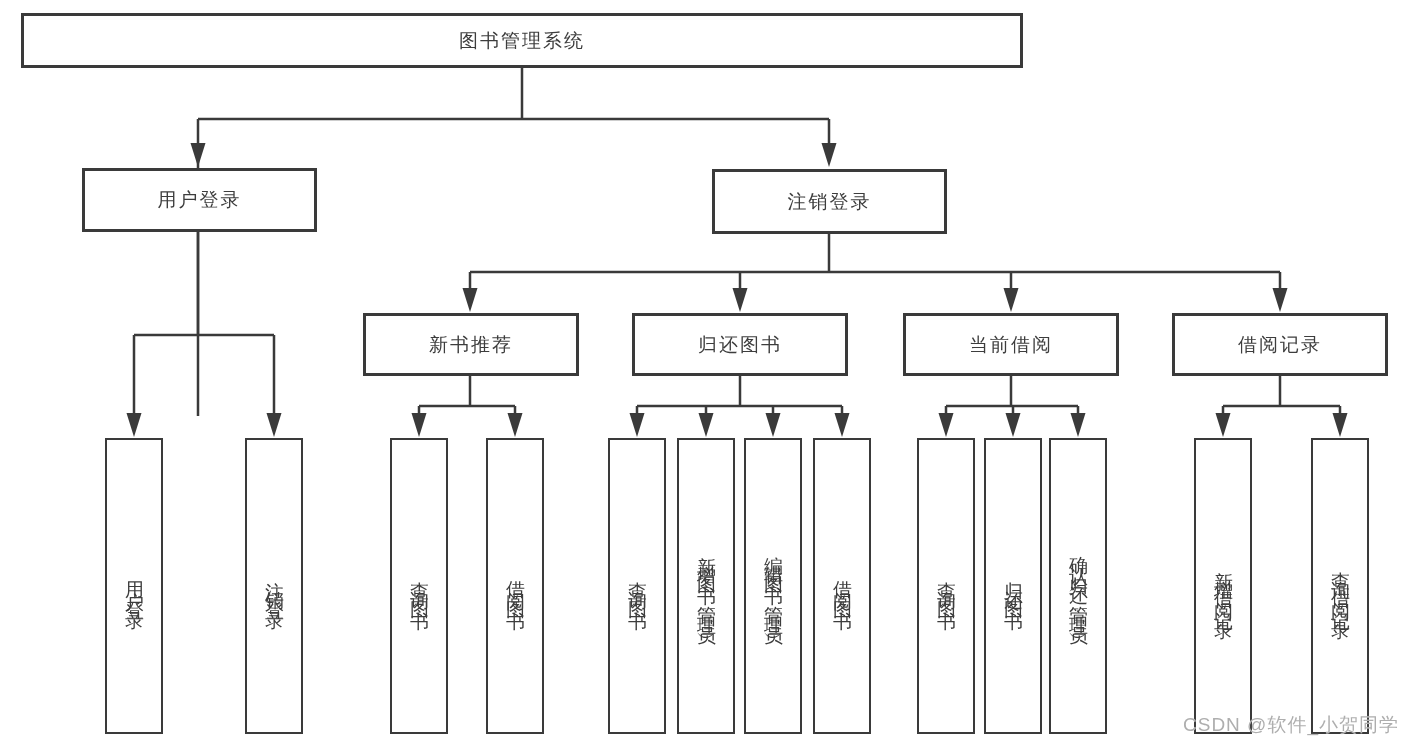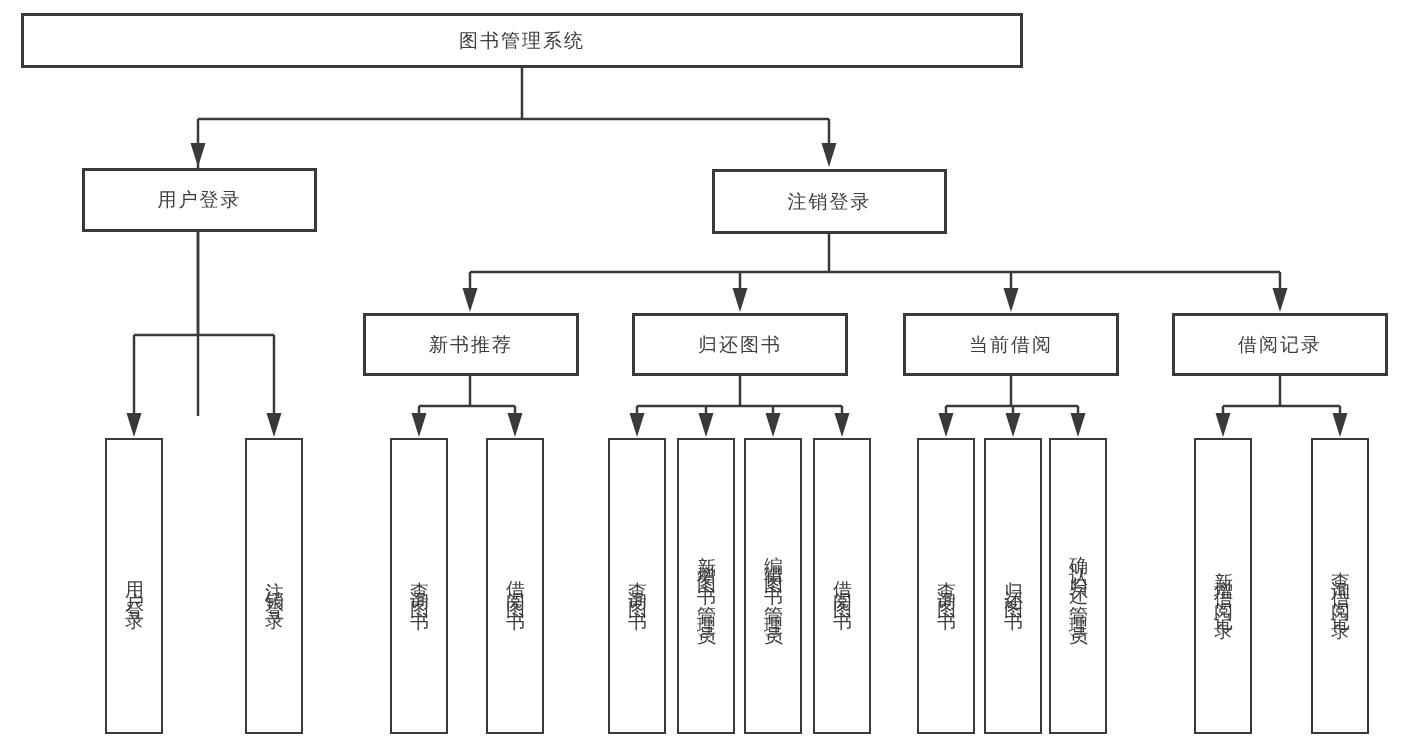--- a/index.html
+++ b/index.html
@@ -129,14 +129,15 @@
       <span class="vtext">确认归还（管理员）</span>
     </div>
 
   <div class="node leaf" id="r1">
       <span class="vtext">新增借阅记录</span>
     </div>
   <div class="node leaf" id="r2">
       <span class="vtext">查询借阅记录</span>
     </div>
 
+  <div id="watermark">CSDN @软件_小贺同学</div>
 
 </div>
 
 </body></html>

